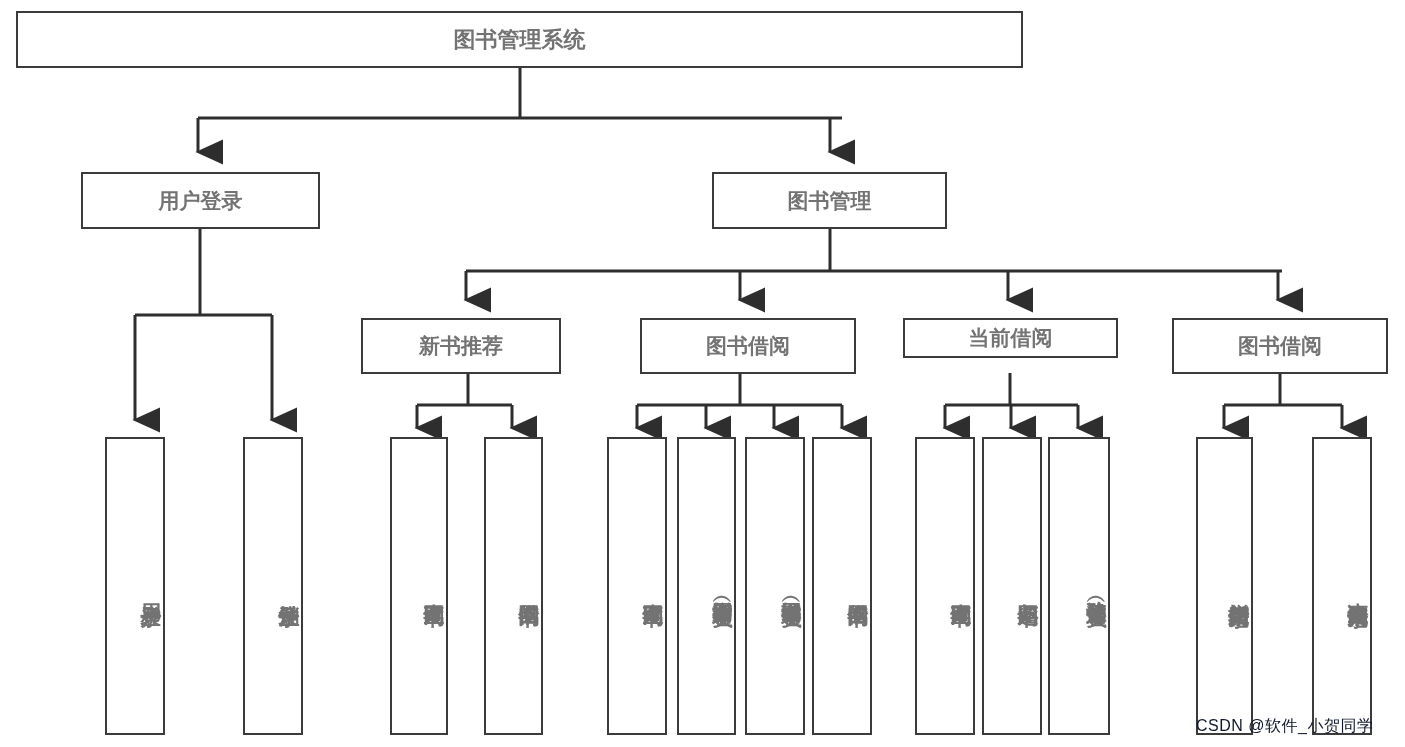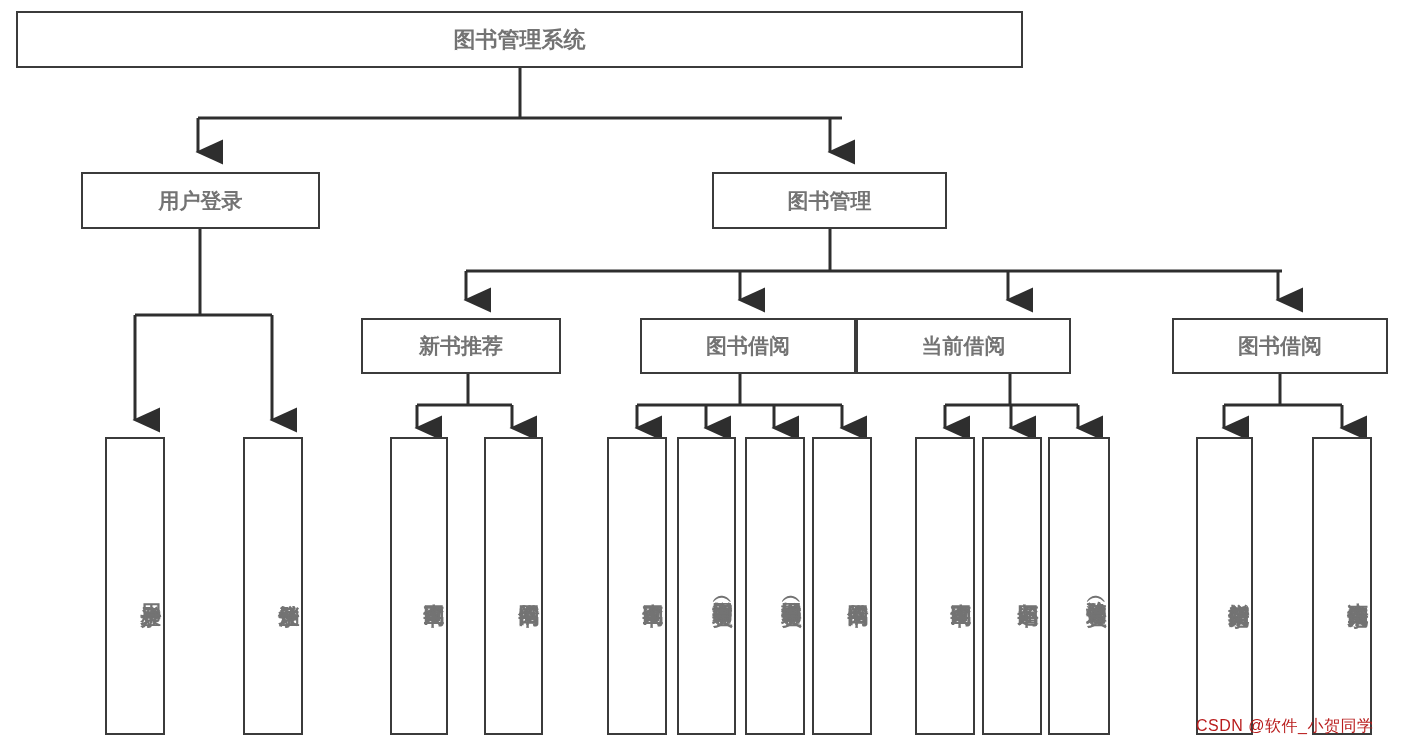--- a/index.html
+++ b/index.html
@@ -54,21 +54,21 @@
     position: absolute;
     left: 0;
     top: 0;
     width: 1405px;
     height: 747px;
     pointer-events: none;
   }
   .watermark {
     position: absolute;
     font-size: 16px;
-    color: #b91c1c;
+    color: #0f172a;
     white-space: nowrap;
     letter-spacing: 0.5px;
   }
 </style>
 </head>
 <body>
 
 <div id="canvas">
 
   <svg class="wires" viewBox="0 0 1405 747" xmlns="http://www.w3.org/2000/svg">
@@ -131,21 +131,21 @@
   <div class="node tier2" style="left:712px; top:172px; width:235px; height:57px;">
     <span>图书管理</span>
   </div>
 
   <div class="node tier3" style="left:361px; top:318px; width:200px; height:56px;">
     <span>新书推荐</span>
   </div>
   <div class="node tier3" style="left:632px; top:318px; width:216px; height:56px;margin-left:8px;">
     <span>图书借阅</span>
   </div>
-  <div class="node tier3" style="left:856px; top:318px; width:215px; height:56px;">
+  <div class="node tier3" style="left:903px; top:318px; width:215px; height:40px;">
     <span>当前借阅</span>
   </div>
   <div class="node tier3" style="left:1172px; top:318px; width:216px; height:56px;">
     <span>图书借阅</span>
   </div>
 
   <div class="node leaf" style="left:105px; top:437px; width:60px; height:298px;">
     <span>用户登录</span>
   </div>
   <div class="node leaf" style="left:243px; top:437px; width:60px; height:298px;">

